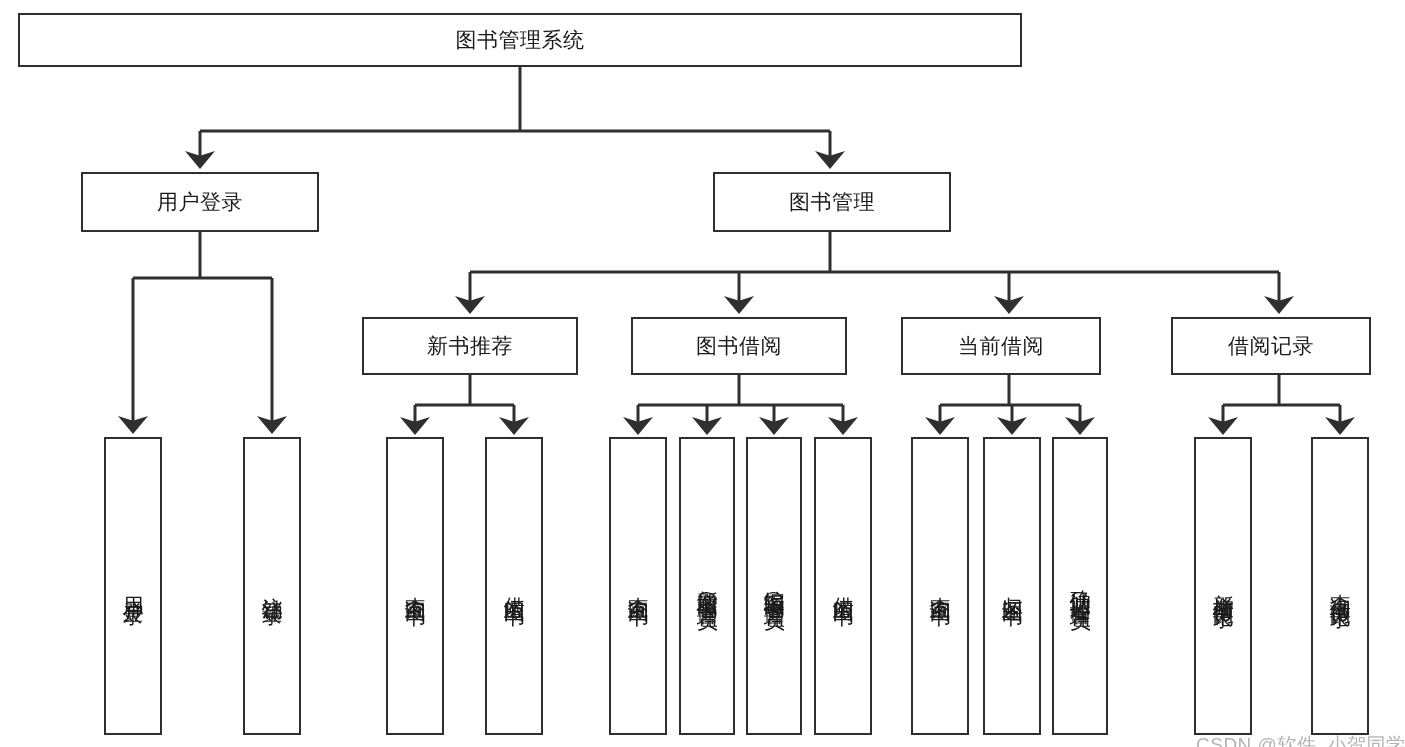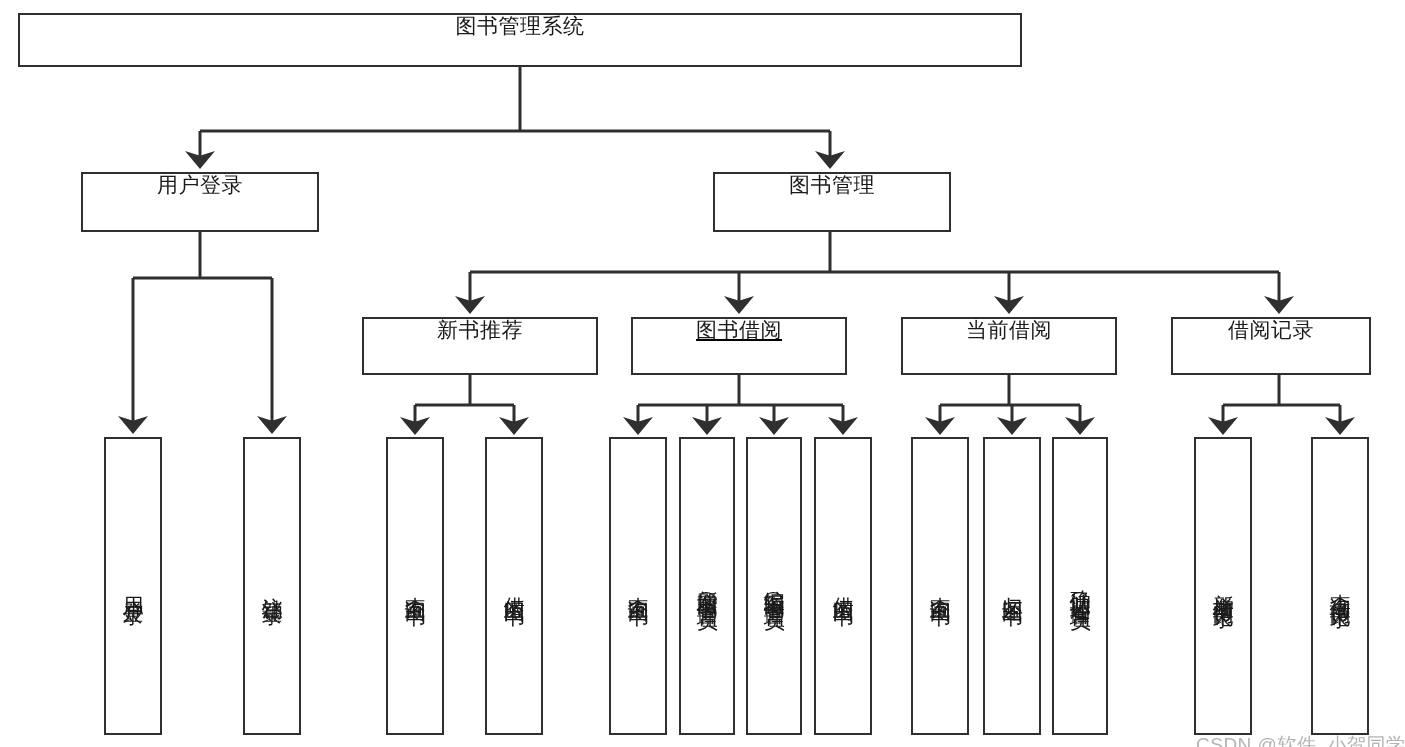--- a/index.html
+++ b/index.html
@@ -26,20 +26,21 @@
     width: 1405px;
     height: 747px;
     display: block;
   }
   .node-box {
     position: absolute;
     box-sizing: border-box;
     background: #ffffff;
     border: 2px solid #2f2f2f;
     display: flex;
+    align-items: center;
     justify-content: center;
   }
   .node-label {
     color: #1a1a1a;
     font-size: 21px;
     line-height: 1.08;
     letter-spacing: 0.5px;
     text-align: center;
     white-space: nowrap;
     user-select: none;
@@ -135,27 +136,27 @@
     <span class="node-label">图书管理系统</span>
   </div>
 
   <div class="node-box" style="left:81px; top:172px; width:238px; height:60px;">
     <span class="node-label">用户登录</span>
   </div>
   <div class="node-box" style="left:713px; top:172px; width:238px; height:60px;">
     <span class="node-label">图书管理</span>
   </div>
 
-  <div class="node-box" style="left:362px; top:317px; width:236px; height:58px;">
+  <div class="node-box" style="left:362px; top:317px; width:216px; height:58px;">
     <span class="node-label">新书推荐</span>
   </div>
-  <div class="node-box" style="left:631px; top:317px; width:216px; height:58px;text-decoration:underline;">
+  <div class="node-box" style="left:631px; top:317px; width:216px; height:58px;">
     <span class="node-label">图书借阅</span>
   </div>
-  <div class="node-box" style="left:901px; top:317px; width:216px; height:58px;">
+  <div class="node-box" style="left:901px; top:317px; width:200px; height:58px;">
     <span class="node-label">当前借阅</span>
   </div>
   <div class="node-box" style="left:1171px; top:317px; width:200px; height:58px;">
     <span class="node-label">借阅记录</span>
   </div>
 
   <div class="node-box vertical" style="left:104px; top:437px; width:58px; height:298px;">
     <span class="node-label">用户登录</span>
   </div>
   <div class="node-box vertical" style="left:243px; top:437px; width:58px; height:298px;">

